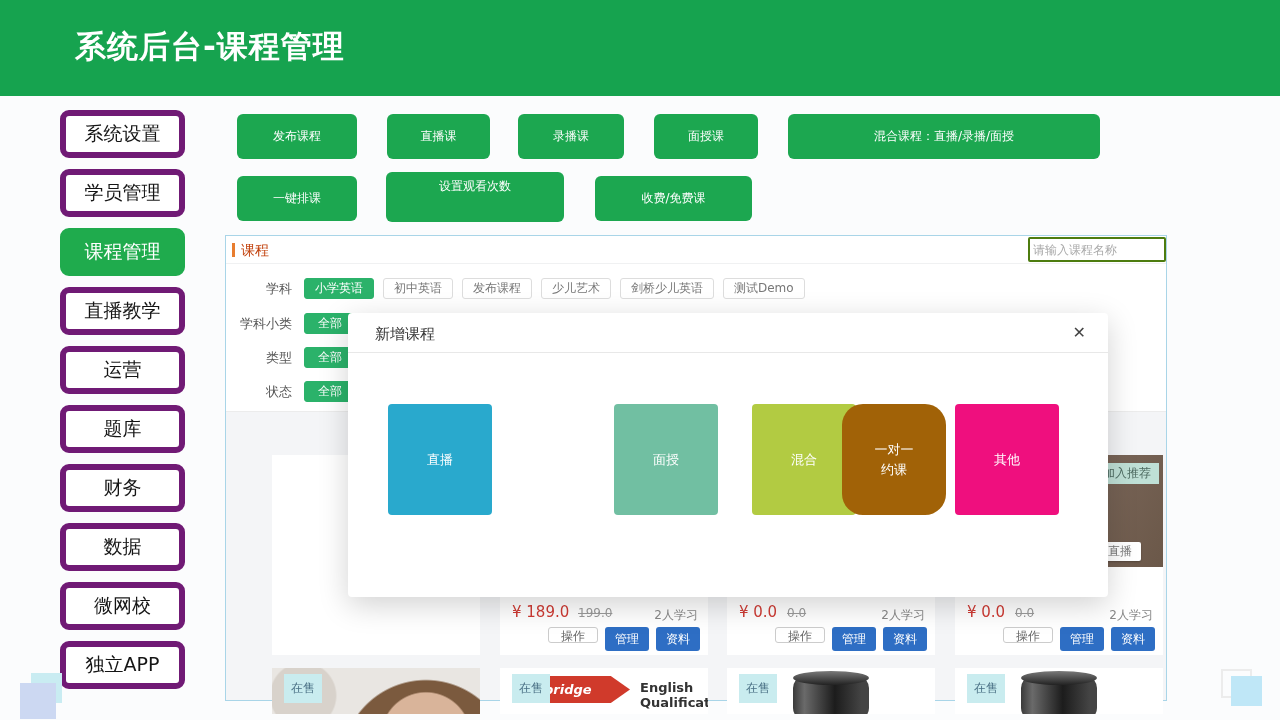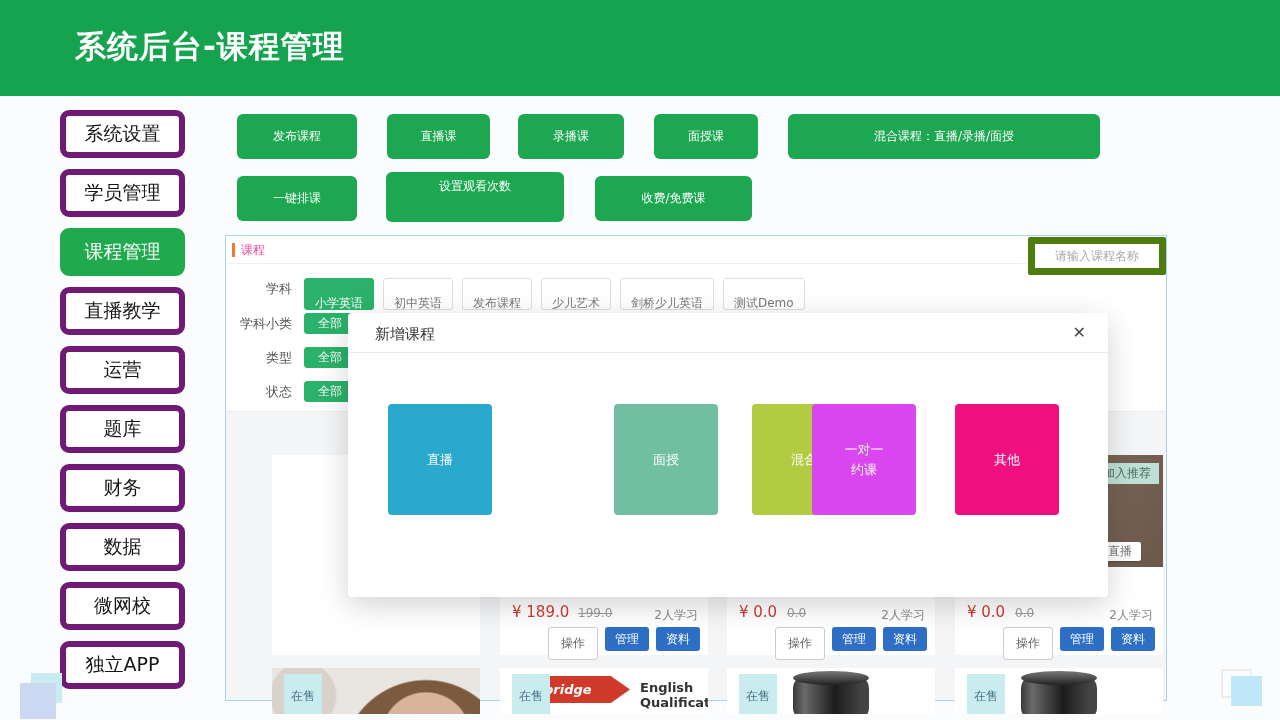--- a/index.html
+++ b/index.html
@@ -17,54 +17,54 @@
   .side-btn.active{background:#1fab4d;border-color:#1fab4d;color:#fff}
 
   
   .feat{position:absolute;height:45px;background:#1ca750;border-radius:6px;color:#fff;font-size:12px;
         display:flex;align-items:center;justify-content:center;cursor:pointer}
   .feat.tall{height:50px;align-items:flex-start;padding-top:6px}
 
   
   .panel{position:absolute;left:225px;top:235px;width:942px;height:466px;background:#fff;border:1px solid #a9d5e8;z-index:1}
   .panel-top{position:absolute;left:0;top:0;right:0;height:28px;border-bottom:1px solid #f0f1f2}
-  .panel-title{position:absolute;left:15px;top:6px;font-size:12px;color:#ec4899}
+  .panel-title{position:absolute;left:15px;top:6px;font-size:14px;color:#c2410c}
   .panel-title::before{content:"";position:absolute;left:-9px;top:1px;width:3px;height:14px;background:#e87d2f}
-  .search{position:absolute;right:0;top:1px;width:138px;height:38px;border:7px solid #4d7c0f;border-radius:2px;
-          font-size:12px;padding:0 20px;color:#666;outline:none;background:#fff;font-family:inherit}
+  .search{position:absolute;right:0;top:1px;width:138px;height:25px;border:2px solid #4d7c0f;border-radius:2px;
+          font-size:12px;padding:0 3px;color:#666;outline:none;background:#fff;font-family:inherit}
   .search::placeholder{color:#a9a9a9}
   .f-label{position:absolute;left:0;width:66px;text-align:right;font-size:13px;color:#555;line-height:21px}
   .f-row{position:absolute;left:78px;display:flex;gap:9px}
-  .chip{height:21px;line-height:19px;padding:15px 10px;border:1px solid #ddd;border-radius:3px;background:#fff;
+  .chip{height:21px;line-height:19px;padding:0 10px;border:1px solid #ddd;border-radius:3px;background:#fff;
         color:#777;font-size:12px;cursor:pointer;font-family:inherit}
   .chip.active{background:#2bb26a;border-color:#2bb26a;color:#fff}
   .chip.solo{background:#2bb26a;border-color:#2bb26a;color:#fff;padding:0 13px}
   .divider{position:absolute;left:0;right:0;top:175px;height:1px;background:#ececec}
   .gray{position:absolute;left:0;right:0;top:176px;bottom:0;background:#f4f5f7}
 
   
   .card{position:absolute;background:#fff;z-index:2}
   .r1{top:455px;width:208px;height:200px}
   .r2{top:668px;width:208px;height:46px;overflow:hidden}
   .c-price{position:absolute;left:12px;top:148px;font-size:15px;font-weight:400;color:#cf3b34}
   .c-orig{position:absolute;left:78px;top:151px;font-size:12px;color:#9a9a9a;text-decoration:line-through}
   .c-students{position:absolute;right:10px;top:152px;font-size:12px;color:#888}
   .c-btns{position:absolute;right:8px;top:172px;display:flex;gap:7px}
-  .b-plain{width:50px;height:33px;border:1px solid #ccc;background:#fff;color:#666;font-size:12px;border-radius:3px;cursor:pointer;font-family:inherit}
+  .b-plain{width:50px;height:16px;border:1px solid #ccc;background:#fff;color:#666;font-size:12px;border-radius:3px;cursor:pointer;font-family:inherit}
   .b-blue{width:44px;height:24px;border:0;background:#2e6ec4;color:#fff;font-size:12px;border-radius:3px;cursor:pointer;font-family:inherit}
   .thumb{position:absolute;left:0;top:0;right:0;height:112px;overflow:hidden}
   .thumb-desk{background:
       radial-gradient(circle at 30% 20%,rgba(255,255,255,.25),transparent 40%),
       linear-gradient(115deg,#94837a 0%,#7d695c 45%,#6b5849 100%)}
   .notebook{position:absolute;left:30px;top:28px;width:92px;height:70px;background:#f3f1ee;transform:rotate(-12deg);
             border-left:6px solid #d8d5d0;box-shadow:2px 3px 6px rgba(0,0,0,.35)}
   .pen{position:absolute;left:58px;top:34px;width:6px;height:64px;background:#23242a;transform:rotate(24deg);border-radius:2px}
   .tag-recommend{position:absolute;right:4px;top:8px;background:#bfe0d6;color:#4d6a60;font-size:12px;padding:2px 8px}
   .tag-type{position:absolute;right:22px;bottom:6px;background:#fff;color:#777;font-size:12px;padding:1px 9px;border-radius:2px;box-shadow:0 1px 2px rgba(0,0,0,.25)}
-  .tag-sale{position:absolute;left:12px;top:6px;background:#c9ecef;color:#4a7085;font-size:12px;padding:14px 7px;z-index:3}
+  .tag-sale{position:absolute;left:12px;top:6px;background:#c9ecef;color:#4a7085;font-size:12px;padding:6px 7px;z-index:3}
   .photo-teacher{background:
       radial-gradient(circle at 74% 150%,#d9b49a 0 26%,transparent 27%),
       radial-gradient(circle at 74% 210%,#7b5a3e 0 46%,transparent 47%),
       radial-gradient(circle at 15% 60%,#d8d2cb 0 18%,transparent 19%),
       #e9e6e2}
   .cam-logo{position:absolute;left:34px;top:8px;width:96px;height:27px;background:#d03a2b;
             clip-path:polygon(0 0,80% 0,100% 50%,80% 100%,0 100%);
             display:flex;align-items:center;padding-left:10px;color:#fff;font-size:13px;font-weight:700;font-style:italic}
   .cam-text{position:absolute;left:140px;top:12px;font-size:13px;font-weight:700;color:#333}
   .cyl{position:absolute;left:66px;top:10px;width:76px;height:40px;border-radius:8px/10px;
@@ -222,21 +222,21 @@
 
     <div class="type-card" style="left: 40px; background-color: rgb(41, 169, 205);">
         <span>直播</span>
       </div>
     <div class="type-card" style="left: 266px; background-color: rgb(113, 191, 162);">
         <span>面授</span>
       </div>
     <div class="type-card" style="left: 380px; background-color: rgb(178, 203, 66); margin-left: 24px;">
         <span>混合</span>
       </div>
-    <div class="type-card" style="left: 464px; background-color: #d946ef;">
+    <div class="type-card" style="left: 494px; background-color: #a16207; border-radius: 21px;">
       <span>一对一</span>
         <span>约课</span>
     </div>
     <div class="type-card" style="left: 607px; background-color: rgb(239, 15, 126);">
         <span>其他</span>
       </div>
   </div>
 
   <div class="deco deco-bl-back"></div>
   <div class="deco deco-bl-front"></div>

